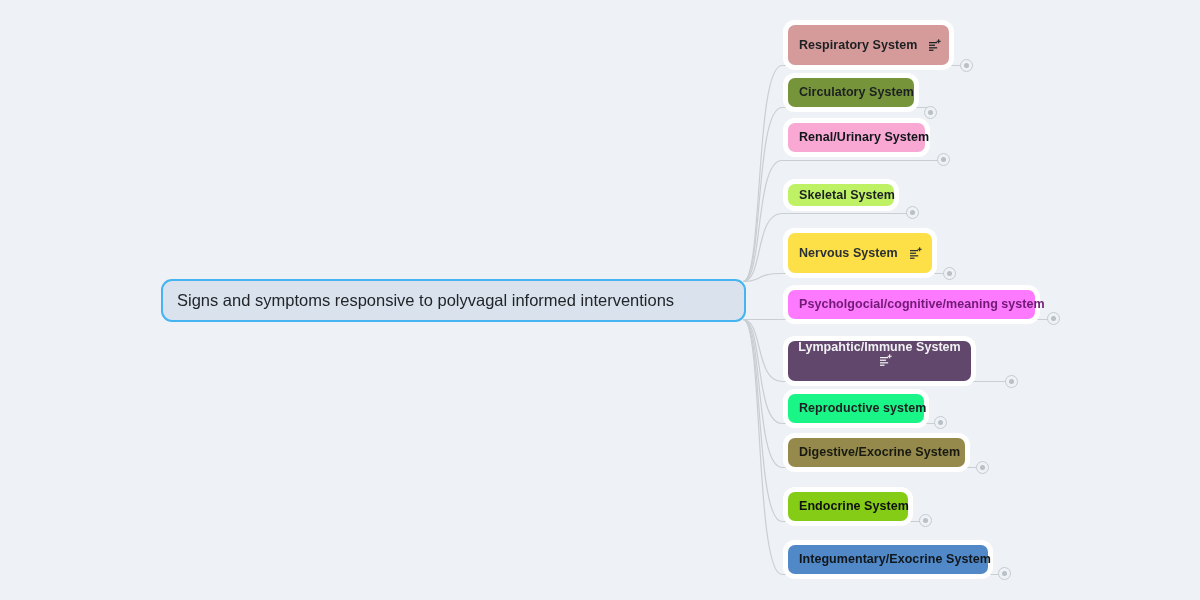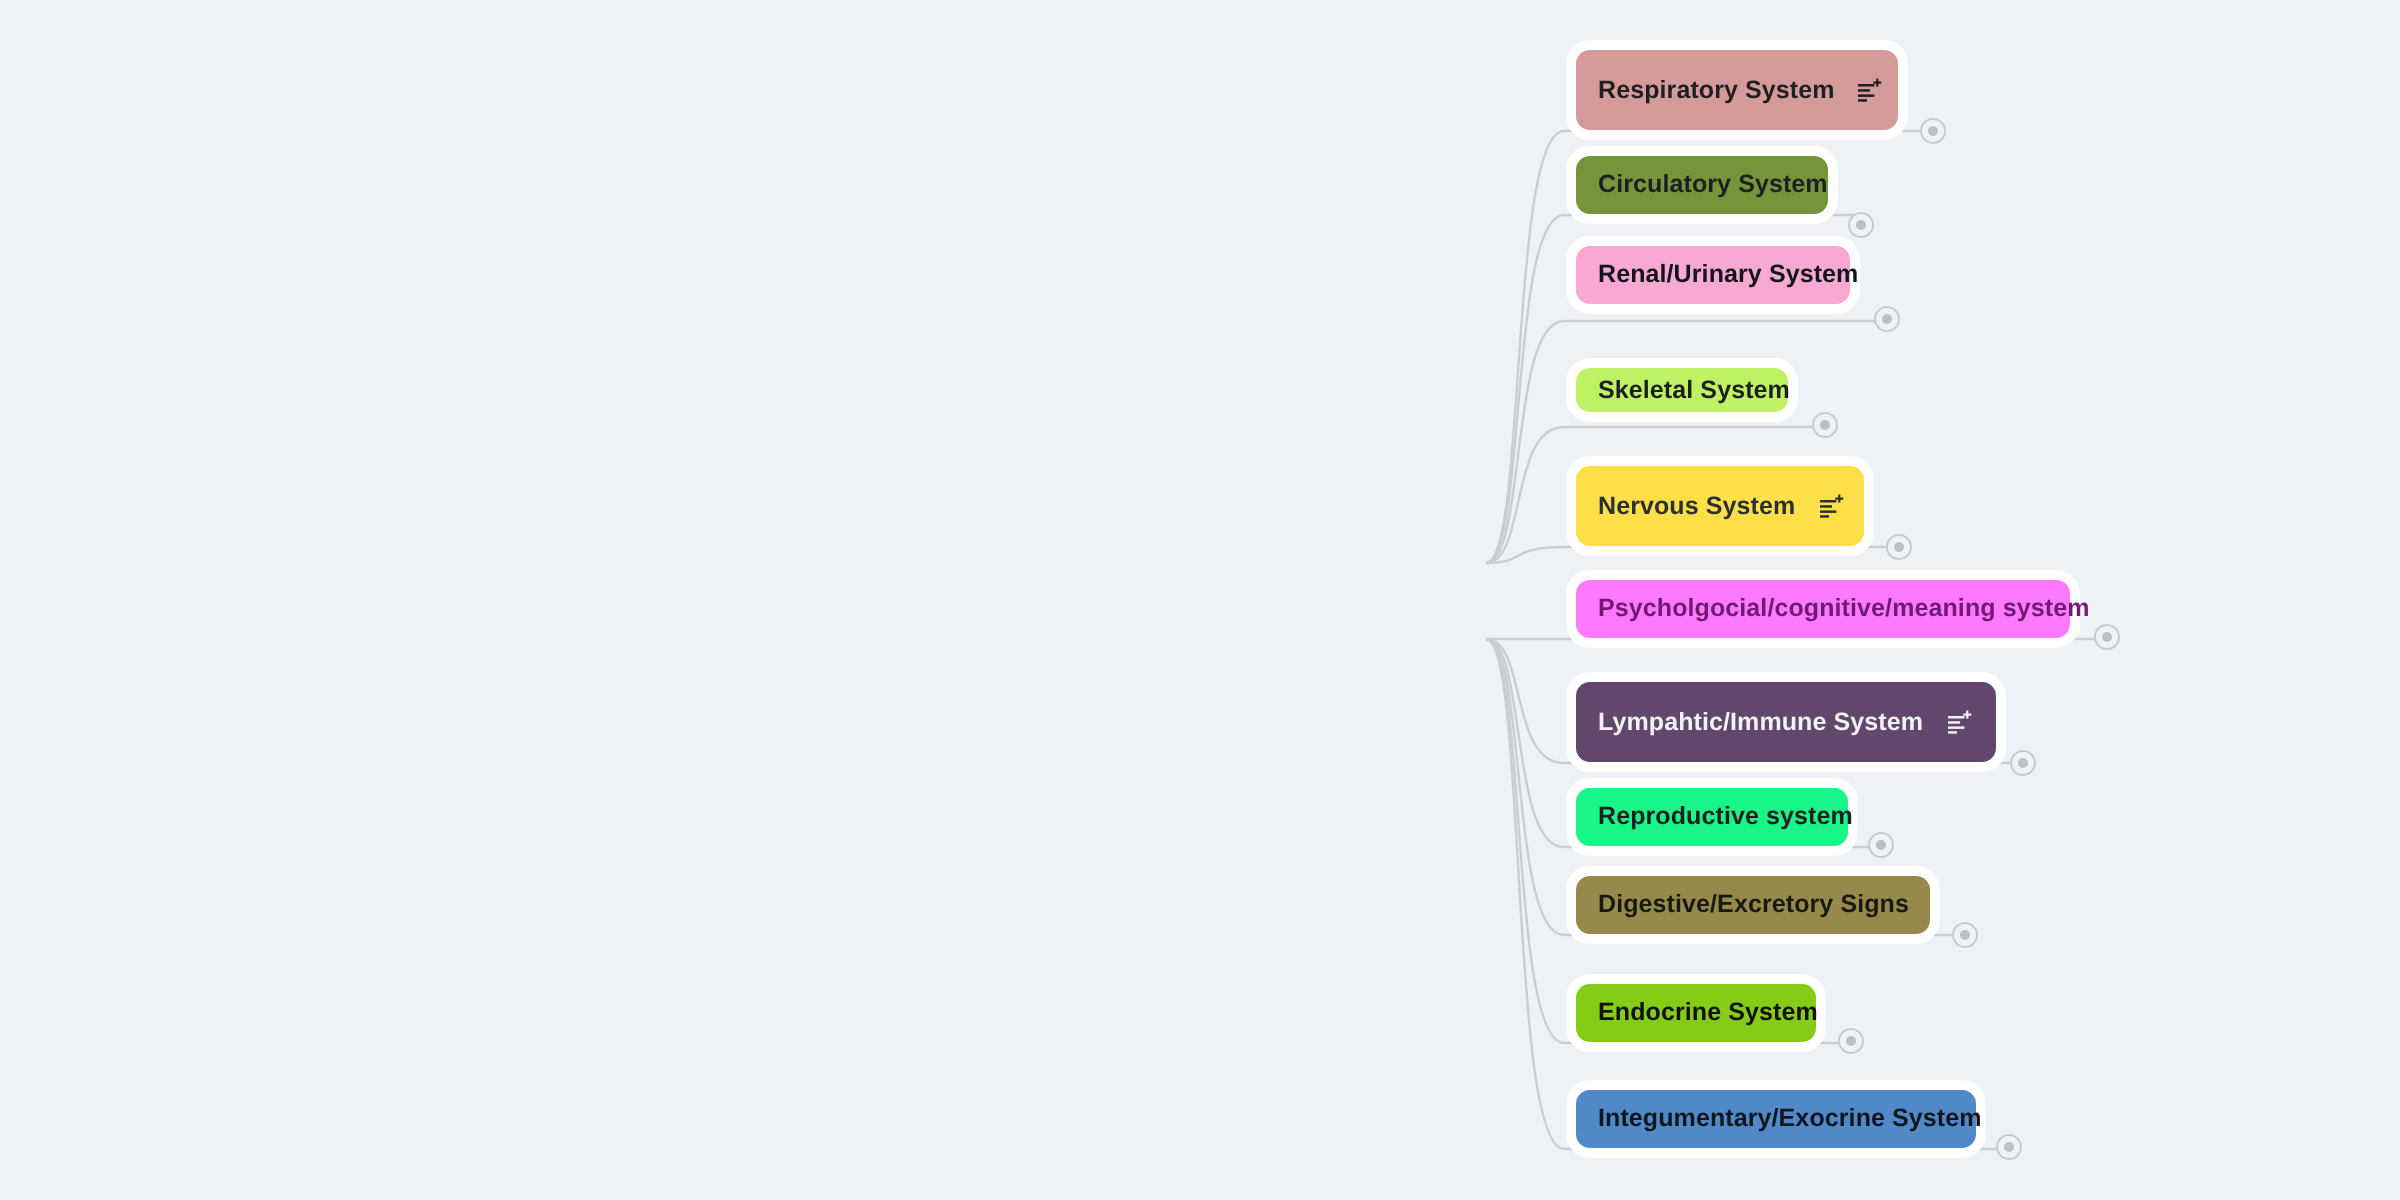--- a/index.html
+++ b/index.html
@@ -141,46 +141,49 @@
             <rect x="10.1" y="0.3" width="1.1" height="4" fill="#2b3035"></rect>
             <rect x="8.65" y="1.75" width="4" height="1.1" fill="#2b3035"></rect>
           </svg>
         </span>
       </div>
       <div class="handle" style="left: 942.5px; top: 266.5px;"></div>
       <div class="node" style="left: 788px; top: 290px; width: 247px; height: 29px; background: rgb(253, 121, 253);">
         <span class="node-label" style="color: #701a75;">Psycholgocial/cognitive/meaning system</span>
       </div>
       <div class="handle" style="left: 1046.5px; top: 311.5px;"></div>
-      <div class="node" style="left: 788px; top: 341px; width: 210px; height: 40px; background: rgb(96, 71, 107);">
+      <div class="node" style="left: 788px; top: 341px; width: 183px; height: 40px; background: rgb(96, 71, 107); flex-direction: column;">
         <span class="node-label" style="color: rgb(242, 242, 244);">Lympahtic/Immune System</span>
         <span class="note-icon">
           <svg width="13" height="13" viewBox="0 0 13 13">
             <rect x="1" y="3" width="8.2" height="1.25" fill="#f2f2f4"></rect>
             <rect x="1" y="5.6" width="6" height="1.25" fill="#f2f2f4"></rect>
             <rect x="1" y="8.2" width="8.2" height="1.25" fill="#f2f2f4"></rect>
             <rect x="1" y="10.6" width="4.5" height="1.25" fill="#f2f2f4"></rect>
             <rect x="10.1" y="0.3" width="1.1" height="4" fill="#f2f2f4"></rect>
             <rect x="8.65" y="1.75" width="4" height="1.1" fill="#f2f2f4"></rect>
           </svg>
         </span>
       </div>
       <div class="handle" style="left: 1004.5px; top: 374.5px;"></div>
       <div class="node" style="left: 788px; top: 394px; width: 136px; height: 29px; background: rgb(25, 245, 135);">
         <span class="node-label" style="color: rgb(29, 32, 34);">Reproductive system</span>
       </div>
       <div class="handle" style="left: 933.5px; top: 415.5px;"></div>
       <div class="node" style="left: 788px; top: 438px; width: 177px; height: 29px; background: rgb(149, 138, 75);">
-        <span class="node-label" style="color: rgb(24, 26, 18);">Digestive/Excretory  Signs</span>
+        <span class="node-label" style="color: rgb(24, 26, 18);">Digestive/Exocrine  System</span>
       </div>
       <div class="handle" style="left: 975.5px; top: 460.5px;"></div>
       <div class="node" style="left: 788px; top: 492px; width: 120px; height: 29px; background: #84cc16;">
         <span class="node-label" style="color: rgb(16, 16, 16);">Endocrine System</span>
       </div>
       <div class="handle" style="left: 918.5px; top: 513.5px;"></div>
       <div class="node" style="left: 788px; top: 545px; width: 200px; height: 29px; background: rgb(80, 136, 200);">
         <span class="node-label" style="color: rgb(16, 22, 26);">Integumentary/Exocrine System</span>
       </div>
       <div class="handle" style="left: 997.5px; top: 566.5px;"></div>
     </div>
 
+  <div class="root-node" id="root-node" style="left: 161px; top: 279px; width: 585px; height: 43px; background: rgb(218, 227, 237); border: 2.5px solid rgb(69, 180, 240);">
+    <span class="root-label" style="color: rgb(35, 38, 41);">Signs and symptoms responsive to polyvagal informed interventions</span>
+  </div>
 
 </div>
 
 </body></html>

